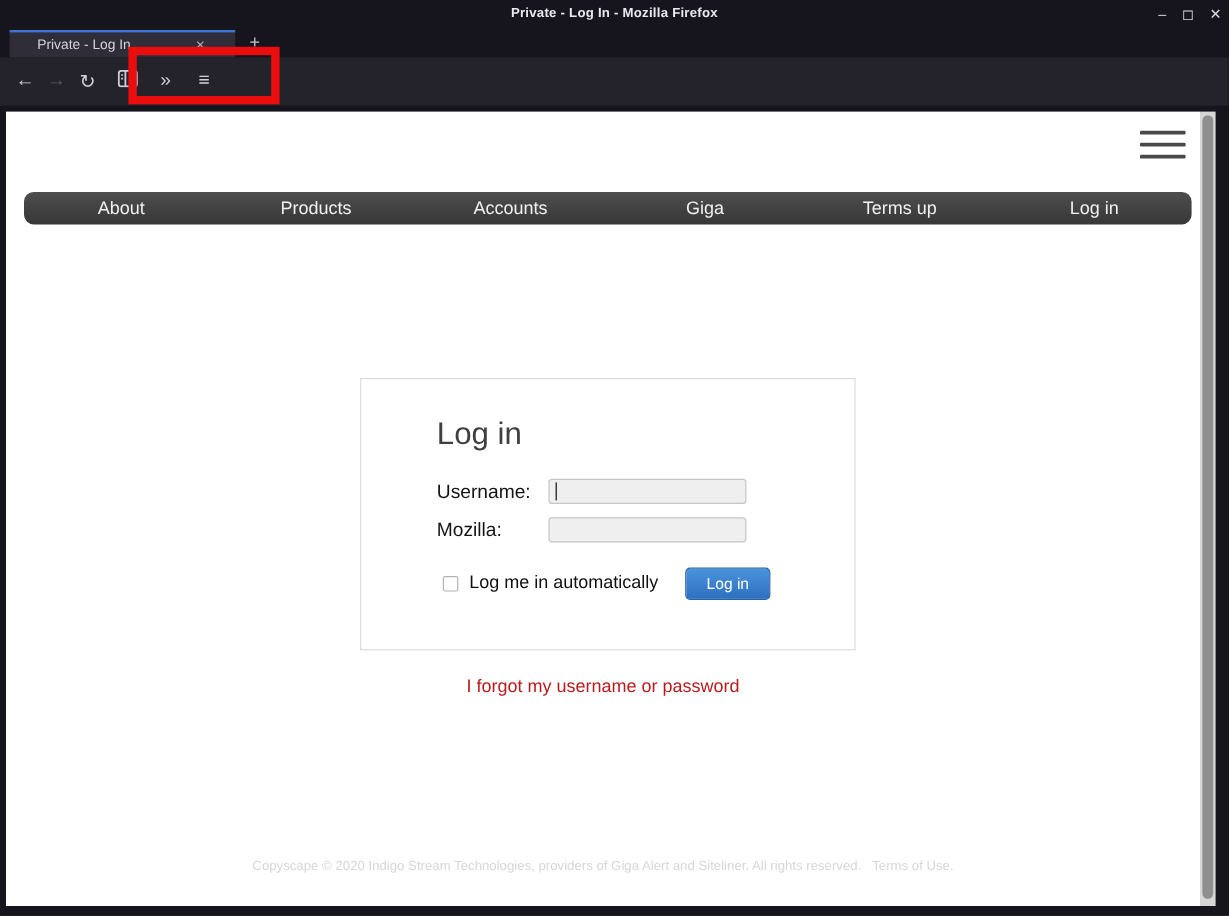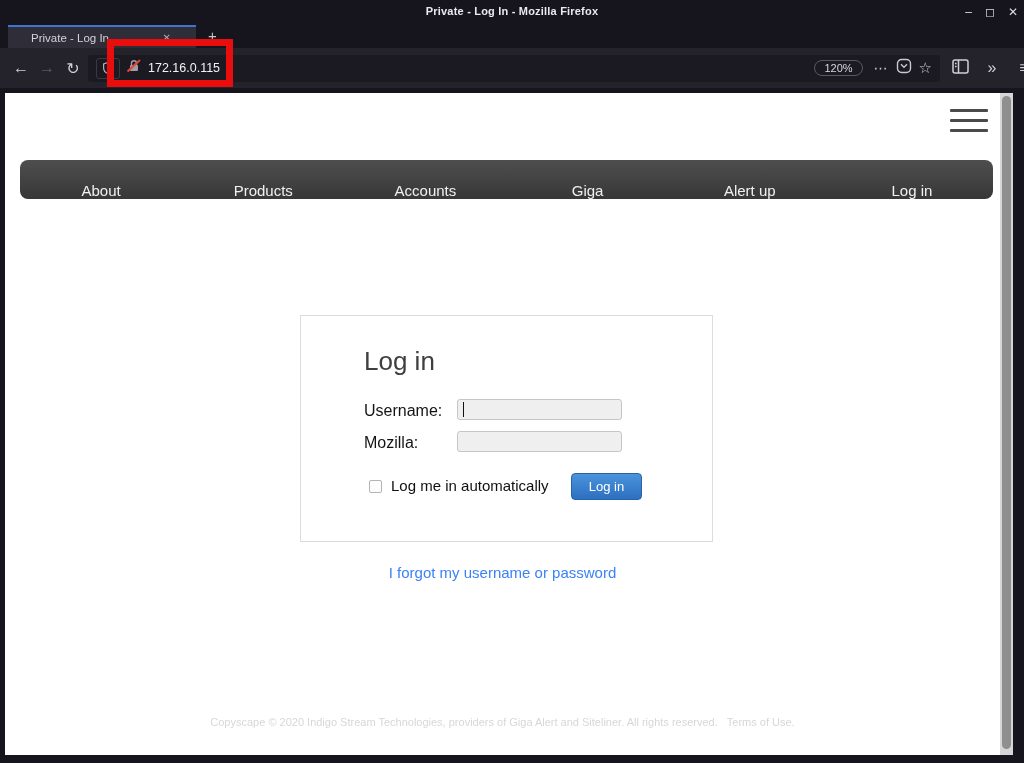--- a/index.html
+++ b/index.html
@@ -74,23 +74,23 @@
   .scroll-thumb {
     position:absolute; left:2px; right:2px; top:3px; bottom:6px;
     background:#8f8f8f; border-radius:5px;
   }
 
   .site-menu { position:absolute; right:12px; top:16px; width:38px; cursor:pointer; }
   .site-menu .bar { height:3px; background:#4a4a4a; margin-bottom:7px; border-radius:1px; }
   .site-menu .bar:last-child { margin-bottom:0; }
 
   .site-nav {
-    position:absolute; left:15px; top:67px; width:973px; height:39px;
+    position:absolute; left:15px; top:67px; width:973px; height:27px;
     background:linear-gradient(#4e4e4e, #373737); border-radius:8px;
-    display:flex; align-items:flex-end;
+    display:flex; align-items:center;
   }
   .site-nav a {
     flex:1; text-align:center; color:#f0f0f0; font-size:15px;
     text-decoration:none; cursor:pointer;
   }
 
   .login-card {
     position:absolute; left:295px; top:222px; width:413px; height:227px;
     background:#fff; border:1px solid #dcdcdc;
   }
@@ -113,21 +113,21 @@
   }
   .remember-label { position:absolute; left:90px; top:161px; font-size:15px; color:#101010; }
   .login-btn {
     position:absolute; left:270px; top:157px; width:71px; height:27px;
     background:linear-gradient(#4a94dc, #2d6fc0); border:1px solid #2a62a8;
     border-radius:4px; color:#fff; font-size:13px;
     font-family:"Liberation Sans", sans-serif; cursor:pointer;
   }
   .forgot-link {
     position:absolute; left:0; top:471px; width:100%; text-align:center;
-    color:#3b82f6; font-size:15px; cursor:pointer;
+    color:#b91c1c; font-size:15px; cursor:pointer;
   }
   .site-footer {
     position:absolute; left:0; top:623px; width:100%; text-align:center;
     color:#d7d7d7; font-size:11px;
   }
   .site-footer .terms { margin-left:6px; color:#d7d7d7; text-decoration:none; }
 </style>
 </head>
 <body>
 
@@ -148,44 +148,20 @@
       <span class="tab-close">✕</span>
     </div>
     <span class="new-tab">+</span>
   </div>
 
   <div class="navbar">
     <span class="nav-icon-btn">←</span>
     <span class="nav-icon-btn disabled">→</span>
     <span class="nav-icon-btn">↻</span>
 
-    <div class="urlbar">
-      <span class="shield-box">
-        <svg width="13" height="14" viewBox="0 0 16 16">
-          <path d="M8 1 L14 3 V8 C14 11.8 11.2 14.2 8 15 C4.8 14.2 2 11.8 2 8 V3 Z" fill="none" stroke="#b9b9c0" stroke-width="1.4"></path>
-        </svg>
-      </span>
-      <span>
-        <svg width="14" height="14" viewBox="0 0 14 14">
-          <path d="M4.5 6 V4.2 a2.5 2.5 0 0 1 5 0 V6" fill="none" stroke="#9d9da4" stroke-width="1.4"></path>
-          <rect x="3" y="6" width="8" height="6" rx="1" fill="#9d9da4"></rect>
-          <line x1="0.5" y1="12.5" x2="13" y2="1" stroke="#e8413c" stroke-width="2"></line>
-        </svg>
-      </span>
-      <span class="url-text">172.16.0.115</span>
-      <span class="zoom-badge">120%</span>
-      <span class="pagaction">⋯</span>
-      <span>
-        <svg width="16" height="16" viewBox="0 0 16 16">
-          <rect x="1.5" y="1.5" width="13" height="13" rx="4" fill="none" stroke="#c9c9cf" stroke-width="1.4"></rect>
-          <path d="M5 6.2 L8 9.2 L11 6.2" fill="none" stroke="#c9c9cf" stroke-width="1.4"></path>
-        </svg>
-      </span>
-      <span class="star-btn">☆</span>
-    </div>
 
     <div class="toolbar-right">
       <span class="tbtn">
         <svg width="17" height="15" viewBox="0 0 17 15">
           <rect x="1" y="1" width="15" height="13" rx="2" fill="none" stroke="#cfcfd5" stroke-width="1.5"></rect>
           <line x1="6.5" y1="1" x2="6.5" y2="14" stroke="#cfcfd5" stroke-width="1.5"></line>
           <line x1="3" y1="4.5" x2="4.6" y2="4.5" stroke="#cfcfd5" stroke-width="1.3"></line>
           <line x1="3" y1="7.5" x2="4.6" y2="7.5" stroke="#cfcfd5" stroke-width="1.3"></line>
         </svg>
       </span>
@@ -202,21 +178,21 @@
       <div class="bar"></div>
       <div class="bar"></div>
       <div class="bar"></div>
     </div>
 
     <div class="site-nav">
       <a>About</a>
       <a>Products</a>
       <a>Accounts</a>
       <a>Giga</a>
-      <a>Alert up</a>
+      <a>Terms up</a>
       <a>Log in</a>
     </div>
 
     <div class="login-card">
       <div class="login-heading">Log in</div>
 
       <div class="fieldlabel label-user">Username:</div>
       <div class="input-wrap input-user">
         <input class="text-input" type="text" value="" style="">
         <div class="caret"></div>

